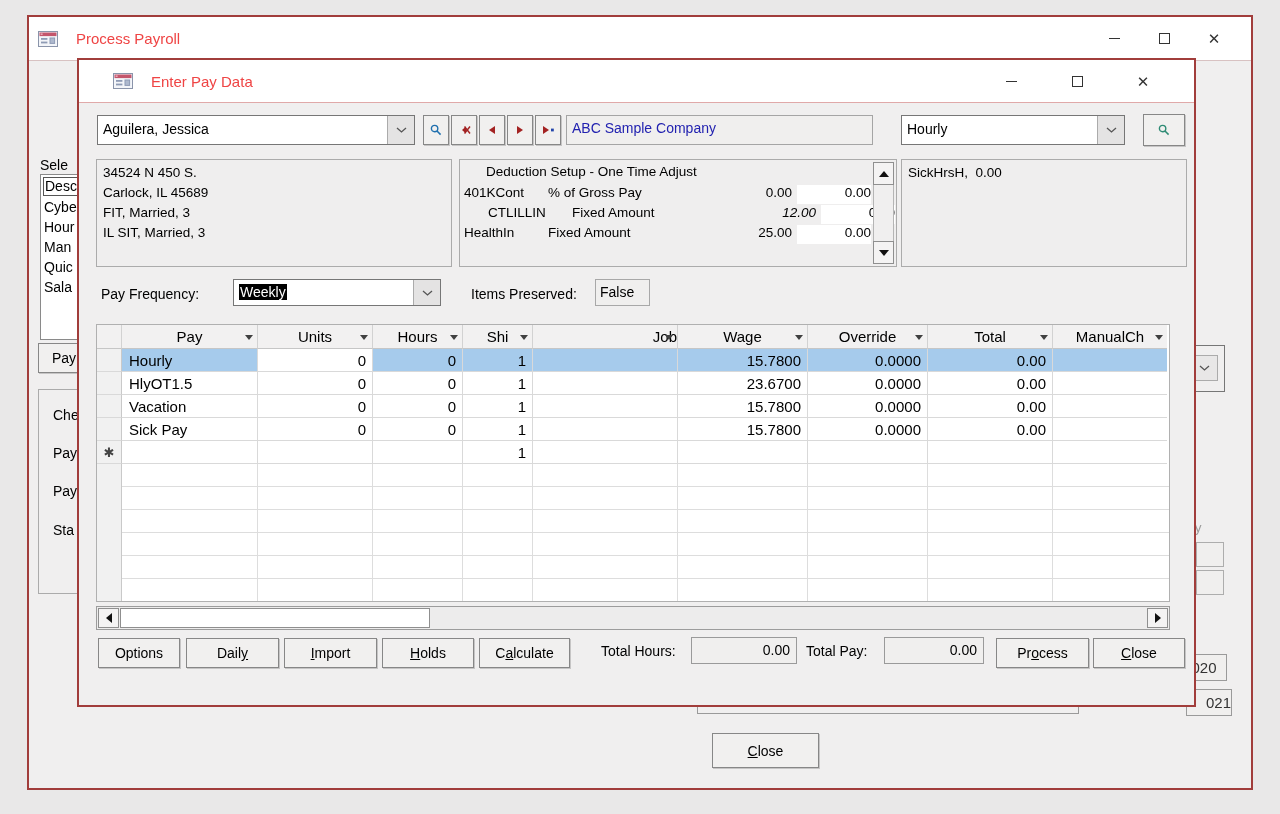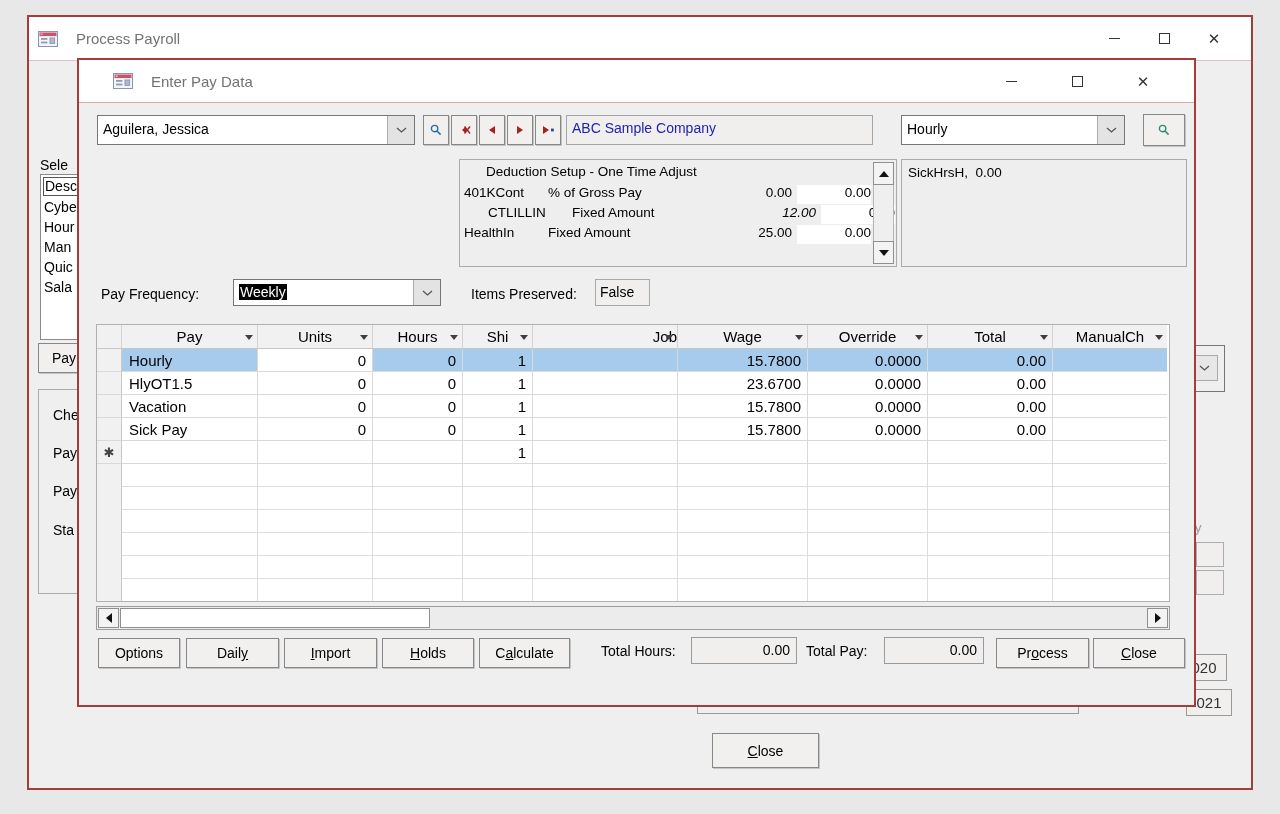--- a/index.html
+++ b/index.html
@@ -3,21 +3,21 @@
 <meta charset="utf-8">
 <style>
   * { margin:0; padding:0; box-sizing:border-box; }
   html,body { width:1280px; height:814px; }
   body { font-family:"Liberation Sans", sans-serif; background:#E9E8E8; position:relative; overflow:hidden; color:#000; }
   .abs { position:absolute; }
 
   
   .window { position:absolute; background:#F0EFEF; border:2px solid #A13D3B; }
   .titlebar { position:absolute; left:0; top:0; right:0; background:#FFFFFF; display:flex; align-items:center; }
-  .title-text { font-size:15px; color:#737373; }
+  .title-text { font-size:15px; color:#ef4444; }
   .winbtns { margin-left:auto; display:flex; align-items:center; height:100%; }
   .winbtn { width:50px; height:100%; display:flex; align-items:center; justify-content:center; }
   .glyph-min { width:11px; height:1px; background:#333; display:block; }
   .glyph-max { width:11px; height:11px; border:1px solid #333; display:block; }
   .glyph-close { font-size:15px; color:#333; line-height:1; }
 
   
   .btn { position:absolute; background:#F1F0EF; border:1px solid #878787; box-shadow:1px 1px 0 rgba(120,120,120,.35); display:flex; align-items:center; justify-content:center; font-size:14px; color:#000; }
   .inset { position:absolute; background:#F0EFEE; border:1px solid #9A9A9A; font-size:14px; }
   .panel { position:absolute; background:#EFEEEE; border:1px solid #ABABAB; }
@@ -118,21 +118,21 @@
     </div>
   </div>
   <div class="label small" style="left:1162px; top:503px; color:#9B9B9B;">ty</div>
   <div class="inset" style="left:1167px; top:525px; width:28px; height:25px; border-color:#ADADAD;"></div>
   <div class="inset" style="left:1167px; top:553px; width:28px; height:25px; border-color:#ADADAD;"></div>
   <div class="abs" style="left:668px; top:688px; width:382px; height:9px; border:1px solid #9A9A9A; border-top:none;"></div>
   <div class="abs" style="left:1163px; top:676px; width:1px; height:21px; background:#9A9A9A;"></div>
   <div class="inset" style="left:1152px; top:637px; width:46px; height:27px; display:flex; align-items:center; justify-content:center;">
     <span style="font-size:15px; color:#333;">020</span>
   </div>
-  <div class="inset" style="left:1157px; top:672px; width:46px; height:27px; display:flex; align-items:center; justify-content:center;">
+  <div class="inset" style="left:1157px; top:672px; width:46px; height:27px; display:flex; align-items:center; justify-content:flex-end;">
     <span style="font-size:15px; color:#333;">021</span>
   </div>
 
   <div class="btn" style="left:683px; top:716px; width:107px; height:35px;">
     <span><u>C</u>lose</span>
   </div>
 </div>
 
 <div class="window" style="left:77px; top:58px; width:1119px; height:649px; z-index:20;">
 
@@ -211,20 +211,26 @@
     </div>
   </div>
 
   <div class="btn" style="left:1064px; top:54px; width:42px; height:32px;">
     <svg width="12" height="12" viewBox="0 0 12 12">
       <circle cx="4.6" cy="4.6" r="3.2" fill="none" stroke="#2E8B74" stroke-width="1.4"></circle>
       <line x1="7" y1="7" x2="10.6" y2="10.6" stroke="#2E8B74" stroke-width="1.5"></line>
     </svg>
   </div>
 
+  <div class="panel" style="left:17px; top:99px; width:356px; height:108px; padding:3px 6px;">
+    <div class="small" style="line-height:20px;">34524 N 450 S.</div>
+    <div class="small" style="line-height:20px;">Carlock, IL 45689</div>
+    <div class="small" style="line-height:20px;">FIT, Married, 3</div>
+    <div class="small" style="line-height:20px;">IL SIT, Married, 3</div>
+  </div>
 
   <div class="panel" style="left:380px; top:99px; width:438px; height:108px;">
     <div class="small" style="position:absolute; left:26px; top:4px;">Deduction Setup - One Time Adjust</div>
 
     <div class="abs" style="left:0; top:25px; width:414px; height:20px;">
       <span class="small abs" style="left:4px;">401KCont</span>
       <span class="small abs" style="left:88px;">% of Gross Pay</span>
       <span class="small abs" style="left:252px; width:80px; text-align:right;">0.00</span>
       <span class="small abs" style="left:337px; width:74px; text-align:right; background:#fff; height:19px; padding-top:0px;">0.00</span>
     </div>

